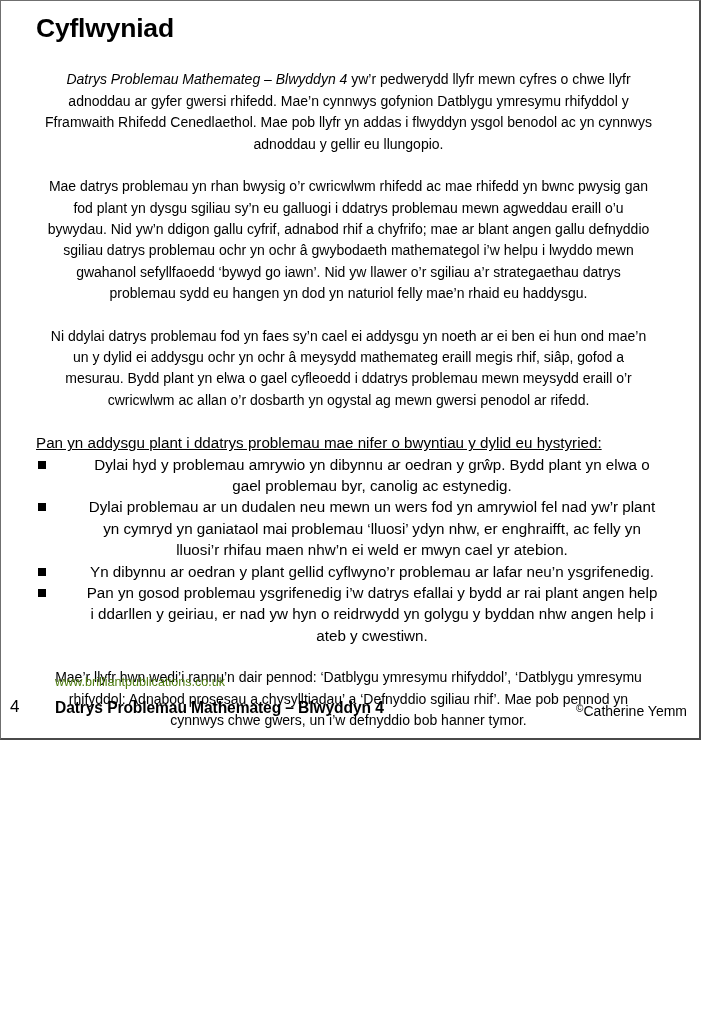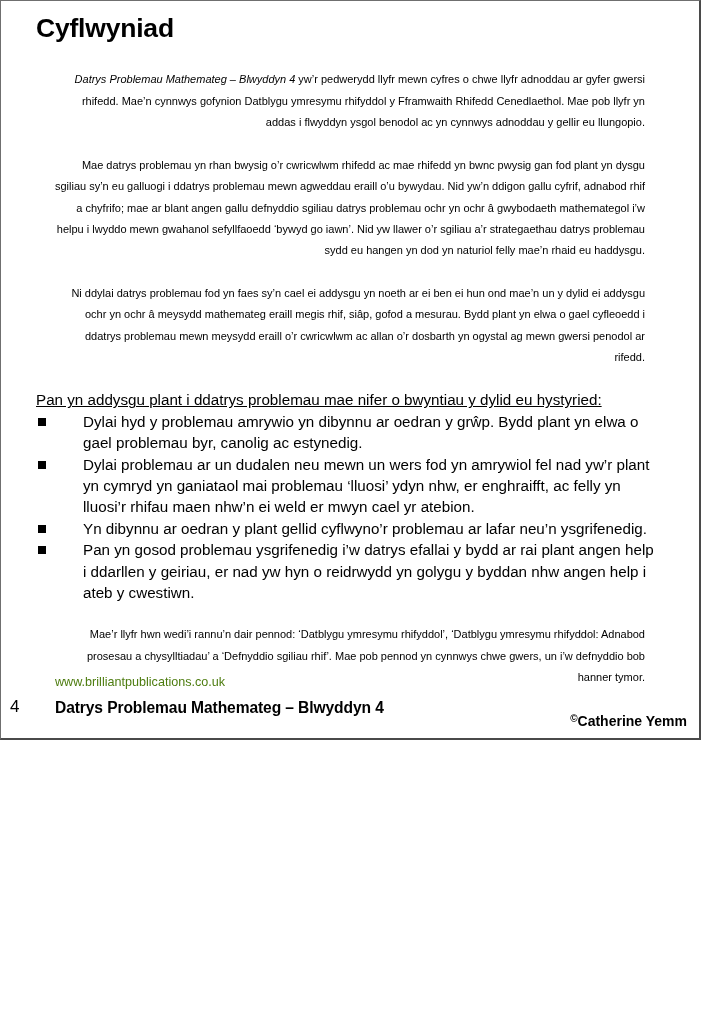--- a/index.html
+++ b/index.html
@@ -31,24 +31,24 @@
   }
   .page-title {
     font-size: 26.5px;
     font-weight: bold;
     letter-spacing: -0.2px;
     margin: 0;
     padding-top: 12px;
     line-height: 1.15;
   }
   .para {
-    font-size: 11px;
+    font-size: 14px;
     line-height: 21.4px;
-    margin: 16px;
-    text-align: right;
+    margin: 8px;
+    text-align: center;
   }
   .para.first-para {
     margin-top: 26px;
   }
   .para.spaced {
     margin-top: 21px;
   }
   .para .bookref {
     font-style: italic;
   }
@@ -56,20 +56,21 @@
     font-size: 15.2px;
     line-height: 21.4px;
     margin: 0;
     margin-top: 21px;
     text-decoration: underline;
   }
   ul.bullets {
     list-style: none;
     margin: 0;
     padding: 0;
+    text-align: center;
   }
   ul.bullets li {
     position: relative;
     font-size: 15.2px;
     line-height: 21.4px;
     padding-left: 47px;
     margin: 0;
   }
   ul.bullets li .marker {
     position: absolute;
@@ -117,24 +118,23 @@
     left: 54px;
     top: 1px;
     font-size: 15.6px;
     font-weight: bold;
     line-height: 22px;
     letter-spacing: -0.1px;
   }
   .footer-copyright {
     position: absolute;
     right: 12px;
-    top: 12px;
+    top: 2px;
     font-size: 14px;
     line-height: 22px;
-    font-weight: bold;
   }
   .footer-copyright .copy-mark {
     font-size: 10px;
     vertical-align: 4px;
   }
 </style>
 </head>
 <body>
 
 <div id="page">

